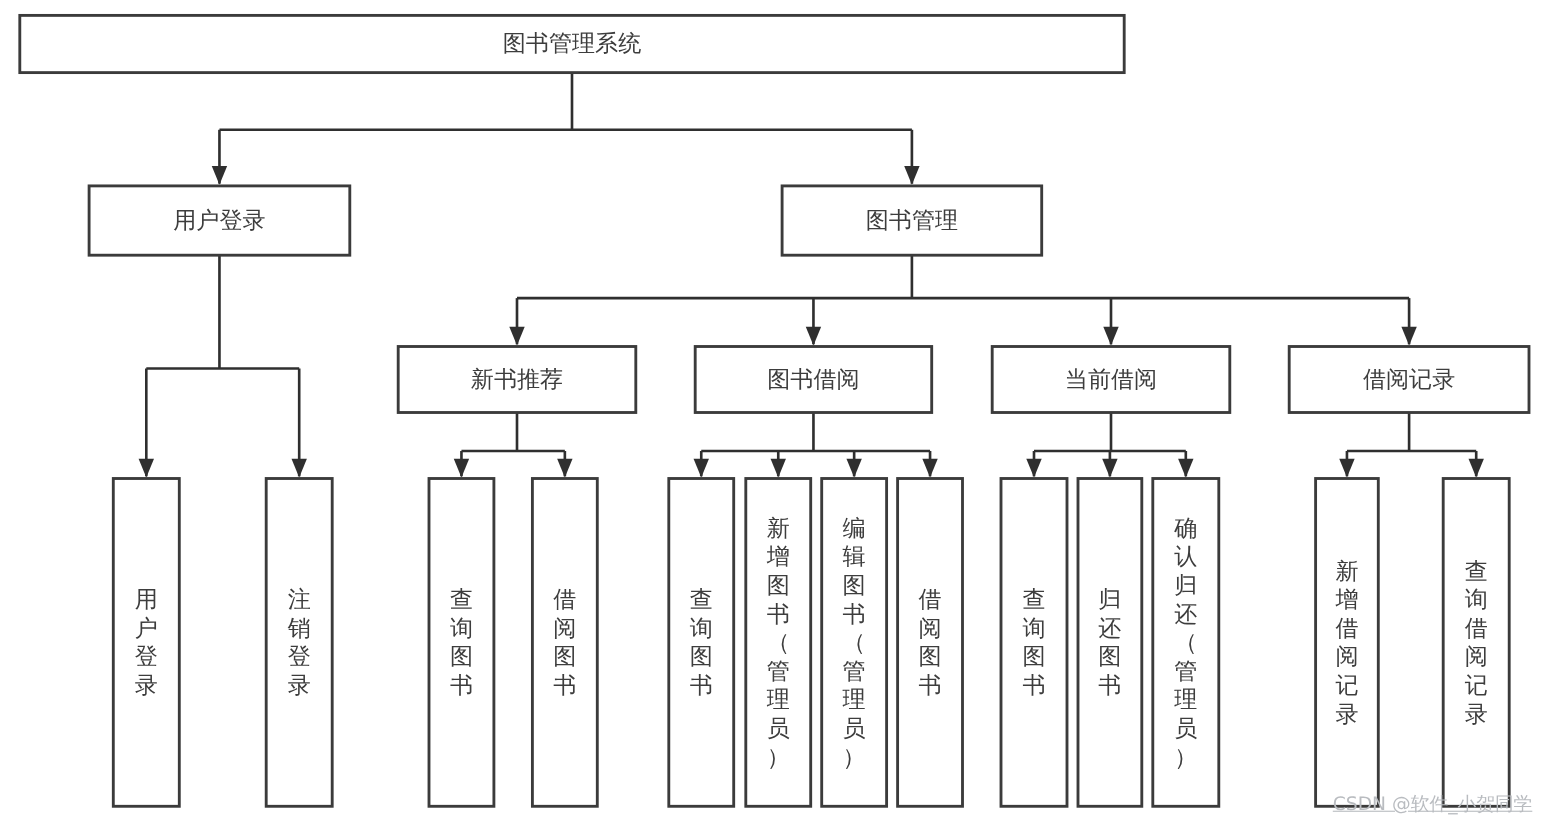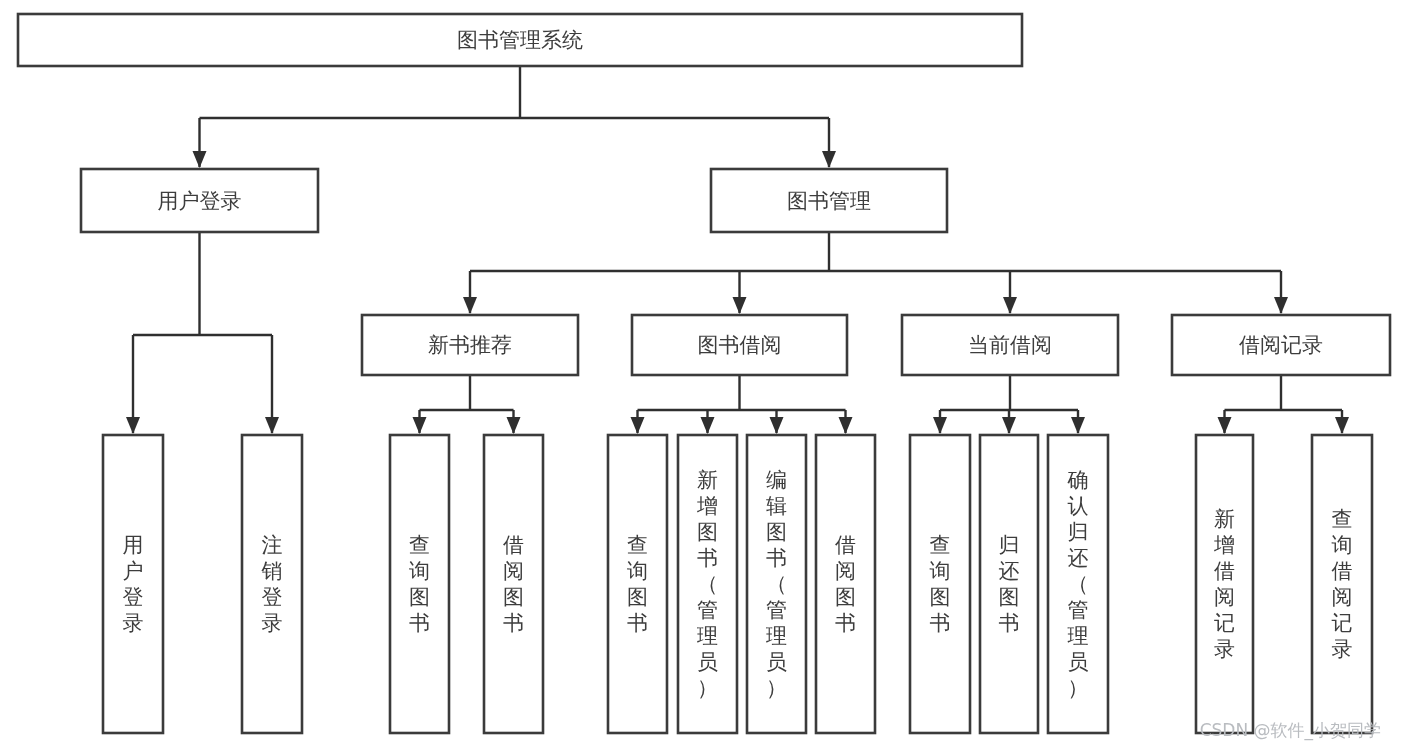--- a/index.html
+++ b/index.html
@@ -46,27 +46,28 @@
     stroke: #2f2f2f;
     stroke-width: 2.4;
     fill: none;
   }
   .arrow-head {
     fill: #2f2f2f;
     stroke: none;
   }
   .watermark {
     position: absolute;
-    right: 24px;
+    right: 12px;
     bottom: 5px;
     font-family: "DejaVu Sans", "Liberation Sans", sans-serif;
     font-size: 17px;
     color: #b9bcc0;
     white-space: nowrap;
     user-select: none;
+    text-decoration: underline;
   }
 </style>
 </head>
 <body>
 
 <div id="diagram-root">
 
   <svg id="flow-svg" viewBox="0 0 1405 747">
     <g id="connector-layer">
         <path d="M 520 66 L 520 118" class="connector"></path>

